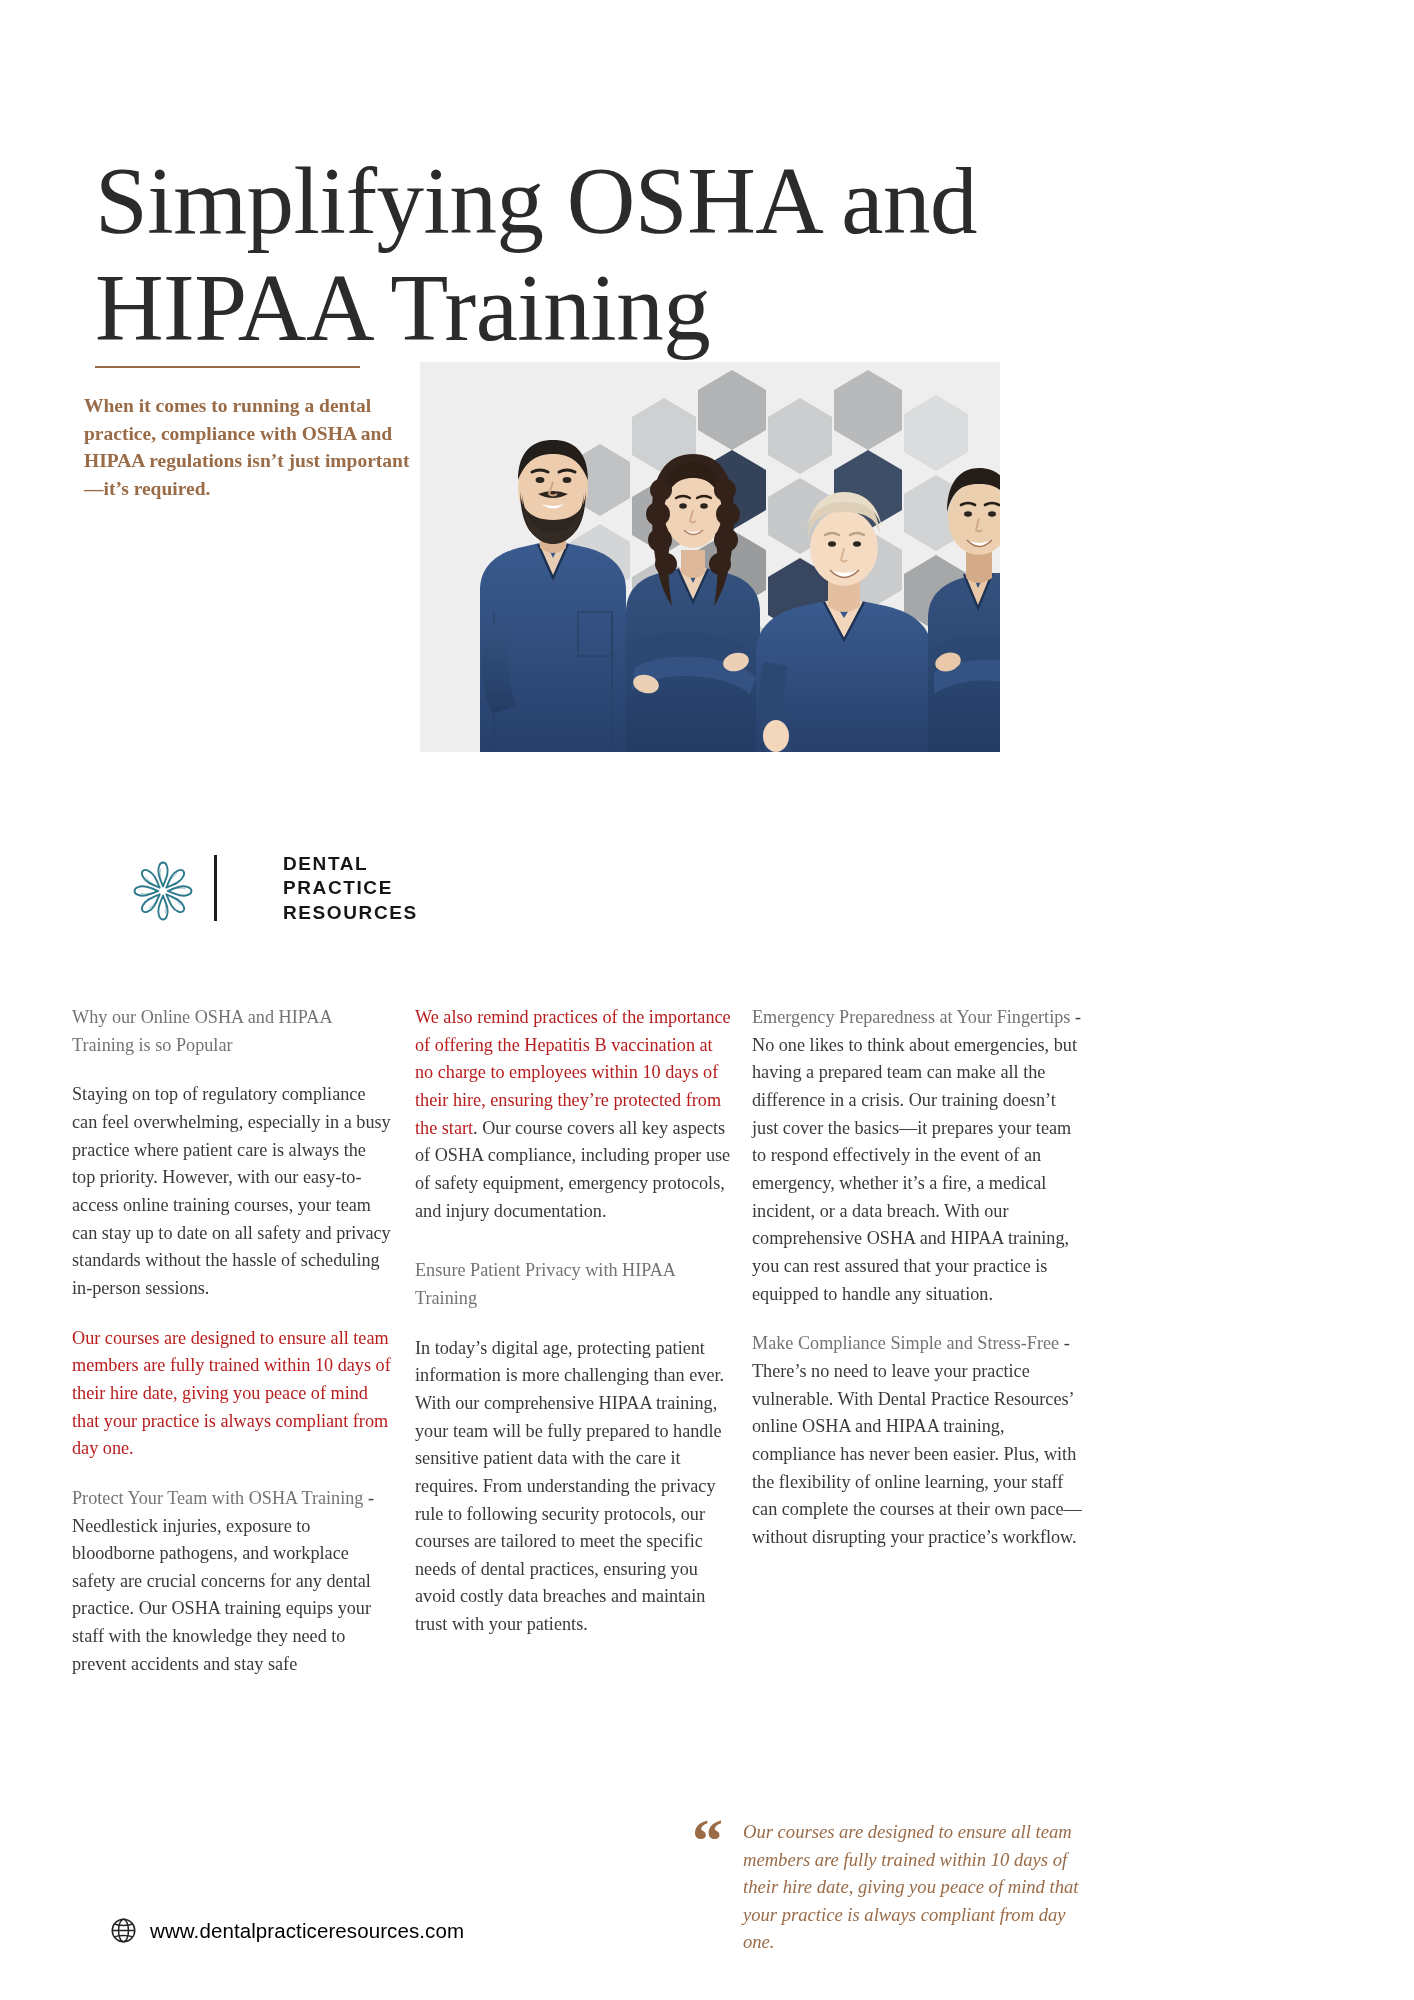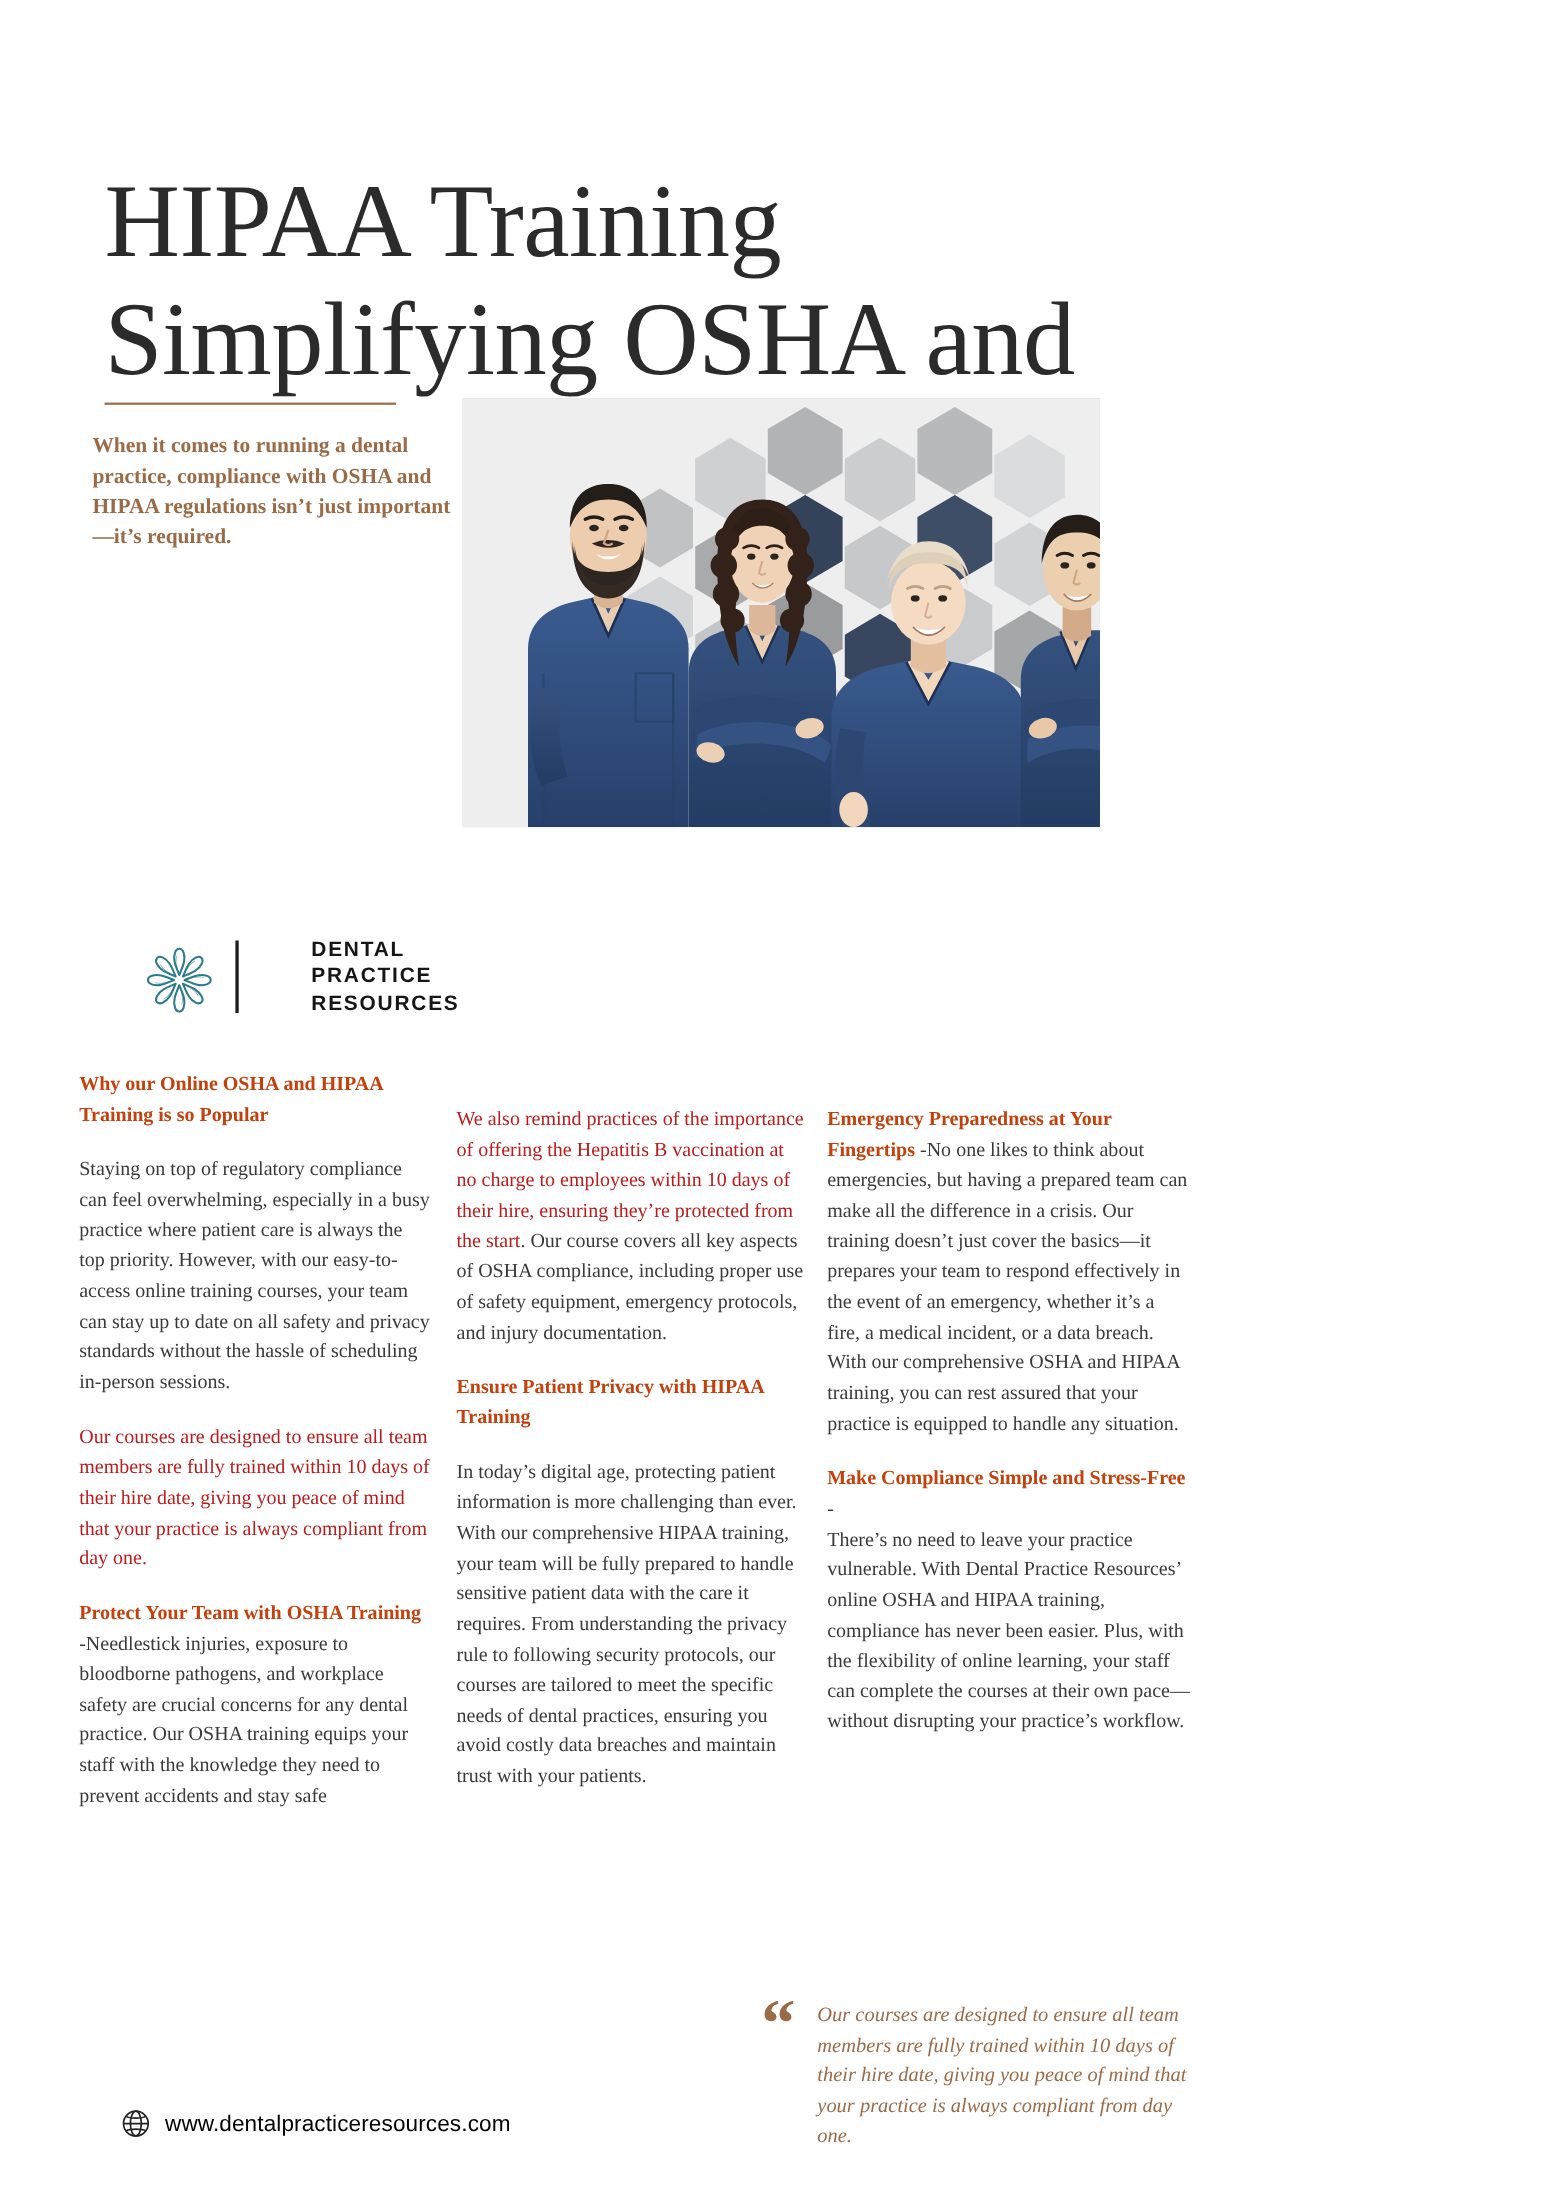--- a/index.html
+++ b/index.html
@@ -68,21 +68,21 @@
   
   .col {
     position:absolute;
     font-family:"Liberation Serif", serif;
     font-size:18.2px;
     line-height:1.52;
     color:#3a3a3a;
   }
   .col p { margin-bottom:22px; }
   .col p:last-child { margin-bottom:0; }
-  .col .h { font-weight:bold; color:#c2410c; }
+  .col .h { font-weight:normal; color:#737373;margin-top:32px; }
   .col .bodybold { font-weight:normal; color:#b91c1c; }
 
   #col1 { left:72px;  top:972px;  width:320px; }
   #col2 { left:415px; top:1004px; width:320px; }
   #col3 { left:752px; top:1004px; width:330px; }
 
   
   .pullquote {
     position:absolute; left:692px; top:1818px; width:400px;
     display:flex; gap:20px; align-items:flex-start;
@@ -117,22 +117,22 @@
     letter-spacing:0.1px;
     color:#000000;
   }
 </style>
 </head>
 <body>
 
 <div class="page">
 
   <div class="title-wrap">
+    <div class="title-line">Simplifying OSHA and</div>
     <div class="title-line">HIPAA Training</div>
-    <div class="title-line">Simplifying OSHA and</div>
   </div>
 
   <div class="rule"></div>
 
   <div class="intro">
     <p>When it comes to running a dental practice, compliance with OSHA and HIPAA regulations isn’t just important—it’s required.</p>
   </div>
 
   <div class="logo">
     <span class="logo-mark">

